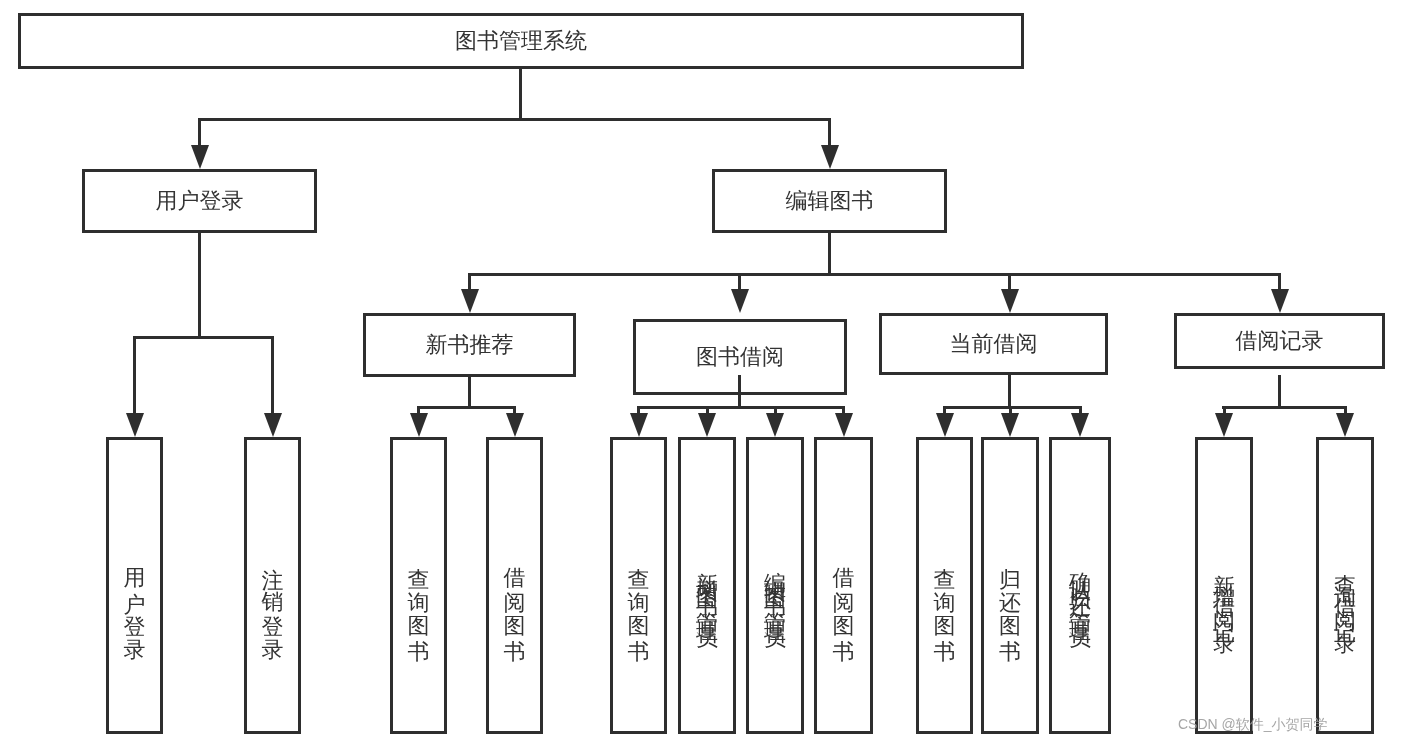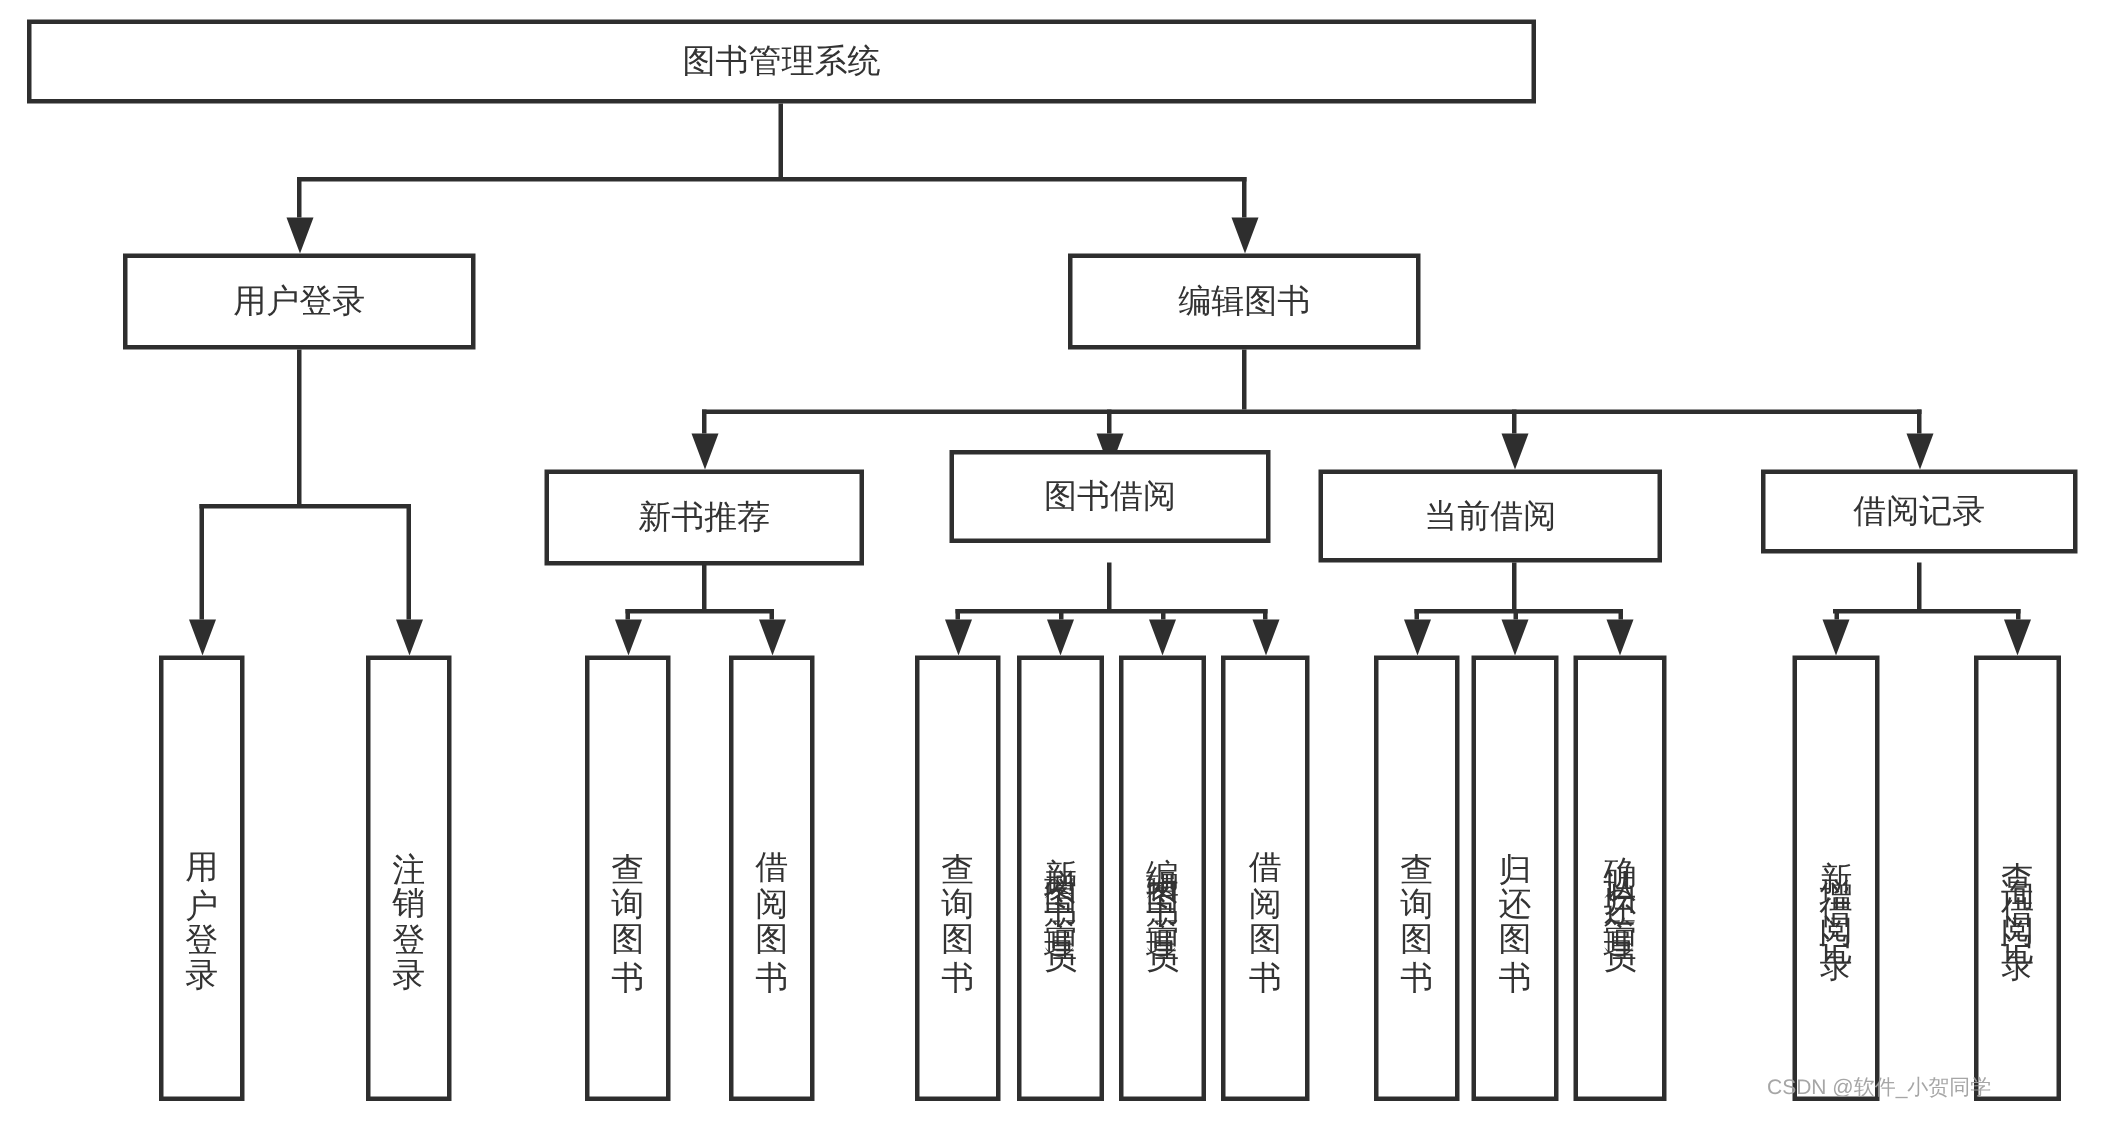--- a/index.html
+++ b/index.html
@@ -64,21 +64,21 @@
   <div class="vline" style="left:828px;top:233px;height:40px"></div>
   <div class="hline" style="left:468px;top:273px;width:813px"></div>
   <div class="drop" style="left:468px;top:273px;height:16px"></div>
   <div class="drop" style="left:738px;top:273px;height:16px"></div>
   <div class="drop" style="left:1008px;top:273px;height:16px"></div>
   <div class="drop" style="left:1278px;top:273px;height:16px"></div>
 
   <div class="box" style="left:363px;top:313px;width:213px;height:64px">
     <span>新书推荐</span>
   </div>
-  <div class="box" style="left:633px;top:300px;width:214px;height:62px">
+  <div class="box" style="left:633px;top:319px;width:214px;height:76px">
     <span>图书借阅</span>
   </div>
   <div class="box" style="left:879px;top:313px;width:229px;height:62px">
     <span>当前借阅</span>
   </div>
   <div class="box" style="left:1174px;top:313px;width:211px;height:56px">
     <span>借阅记录</span>
   </div>
 
   <div class="vline" style="left:468px;top:375px;height:31px"></div>

